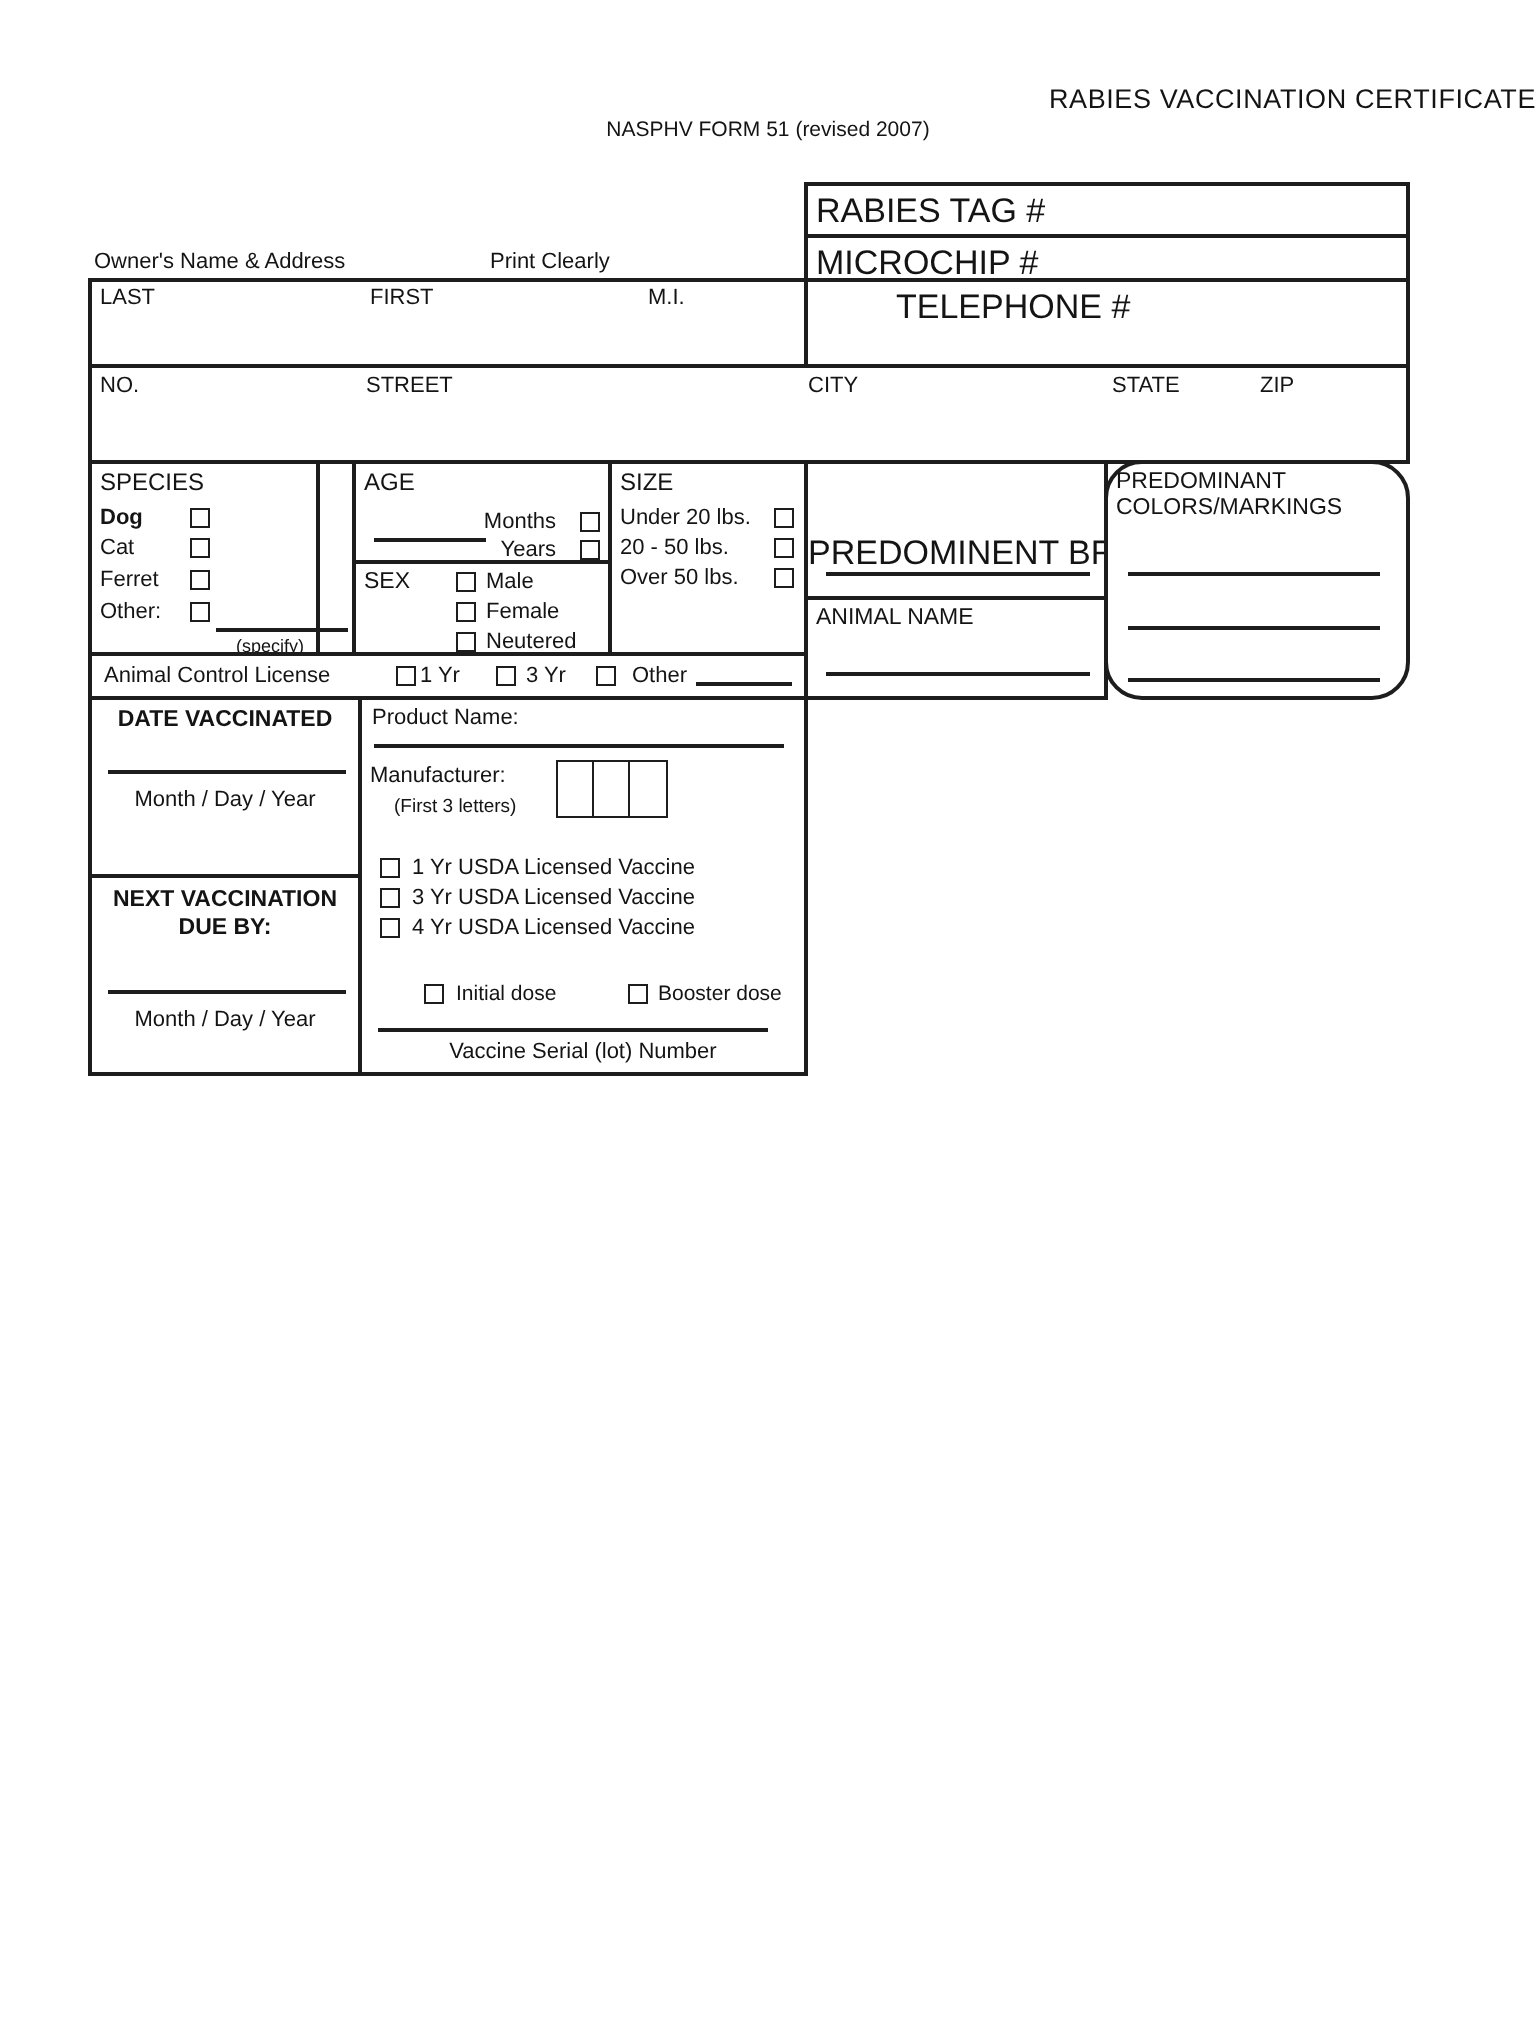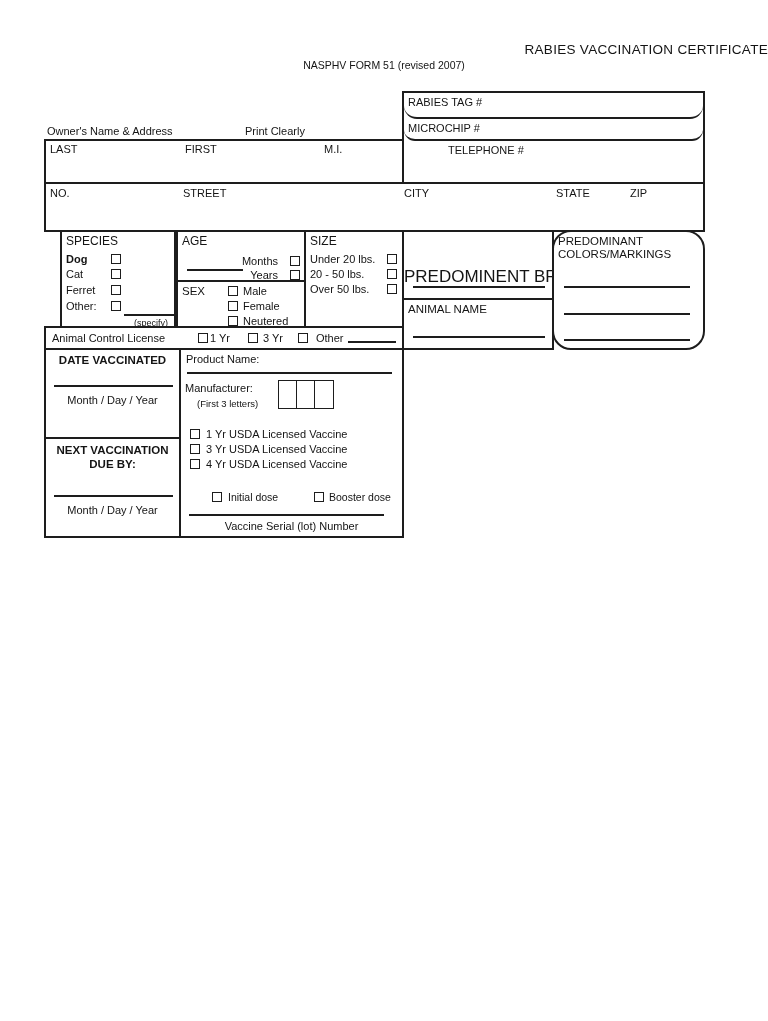--- a/index.html
+++ b/index.html
@@ -11,21 +11,21 @@
     font-size:13.5px;letter-spacing:.3px;}
   .subtitle{position:absolute;top:59px;left:0;width:100%;text-align:center;font-size:10.5px;}
   .box{position:absolute;border:2px solid #1d1d1d;background:#fff;box-sizing:border-box;}
   .lbl{position:absolute;font-size:11px;white-space:nowrap;line-height:12px;}
   .hdr{font-size:12px;}
   .b{font-weight:bold;}
   .cb{position:absolute;width:10px;height:10px;border:1.5px solid #1d1d1d;
     background:#fff;box-sizing:border-box;}
   .wline{position:absolute;border-bottom:2px solid #1d1d1d;height:0;}
   .rowline{border-bottom:2px solid #1d1d1d;}
-  .tagrow{position:relative;box-sizing:border-box;padding:3px 0 0 4px;font-size:11px;border-radius:13px;}
+  .tagrow{position:relative;box-sizing:border-box;padding:3px 0 0 4px;font-size:17px;}
   .ctr{text-align:center;width:100%;left:0;}
   .small{font-size:9.5px;}
   .mcell{position:absolute;width:20px;height:29px;border:1.7px solid #1d1d1d;
     background:#fff;box-sizing:border-box;}
 </style>
 </head>
 <body>
 
 <div class="sheet">
 
@@ -54,21 +54,21 @@
   </div>
 
   <div class="box" style="left:44px;top:182px;width:661px;height:50px;">
     <div class="lbl" style="left:4px;top:3px;">NO.</div>
     <div class="lbl" style="left:137px;top:3px;">STREET</div>
     <div class="lbl" style="left:358px;top:3px;">CITY</div>
     <div class="lbl" style="left:510px;top:3px;">STATE</div>
     <div class="lbl" style="left:584px;top:3px;">ZIP</div>
   </div>
 
-  <div class="box" style="left:44px;top:230px;width:116px;height:98px;margin-left:16px;">
+  <div class="box" style="left:44px;top:230px;width:116px;height:98px;">
     <div class="lbl hdr" style="left:4px;top:3px;">SPECIES</div>
     <div class="lbl" style="left:4px;top:21px;font-weight:bold;">Dog</div>
     <span class="cb" style="left:49px;top:22px;"></span>
     <div class="lbl" style="left:4px;top:36px;">Cat</div>
     <span class="cb" style="left:49px;top:37px;"></span>
     <div class="lbl" style="left:4px;top:52px;">Ferret</div>
     <span class="cb" style="left:49px;top:53px;"></span>
     <div class="lbl" style="left:4px;top:68px;">Other:</div>
     <span class="cb" style="left:49px;top:69px;"></span>
     <div class="wline" style="left:62px;top:82px;width:66px;"></div>

